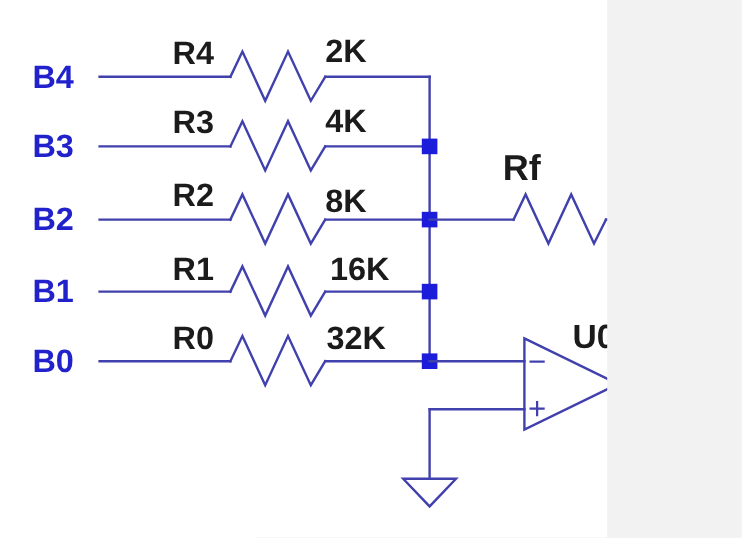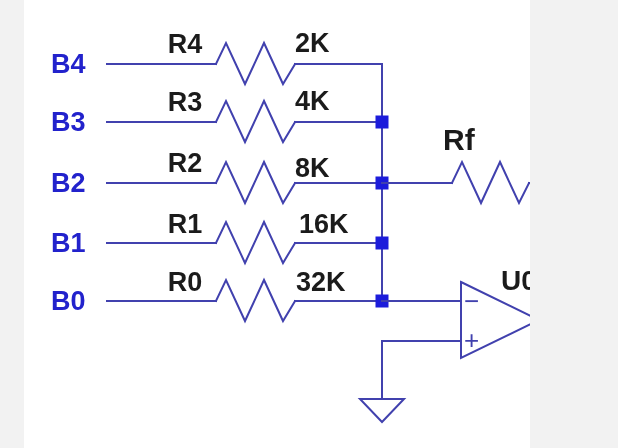--- a/index.html
+++ b/index.html
@@ -7,21 +7,20 @@
     padding: 0;
     background: #f2f2f2;
     font-family: "Liberation Sans", sans-serif;
   }
   .stage {
     position: relative;
     width: 506px;
     height: 448px;
     background: var(--background, #ffffff);
     overflow: hidden;
-    margin-left: 24px;
   }
   svg { display: block; }
   .wire {
     stroke: var(--wire, #4141ae);
     stroke-width: 2;
     fill: none;
     stroke-linecap: square;
     stroke-linejoin: miter;
   }
   .junction {

